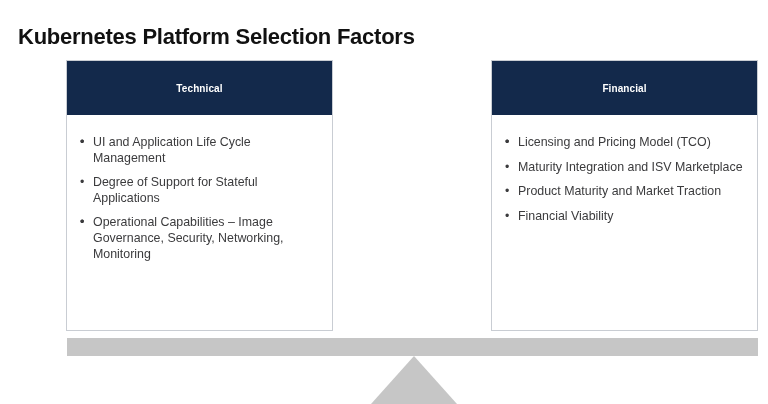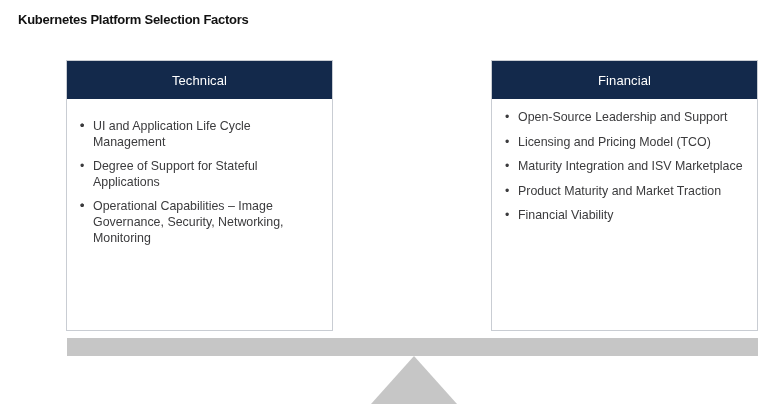--- a/index.html
+++ b/index.html
@@ -13,47 +13,47 @@
     position: relative;
     overflow: hidden;
     font-family: "Liberation Sans", sans-serif;
     -webkit-font-smoothing: antialiased;
   }
 
   
   .page-title {
     position: absolute;
     left: 18px;
-    top: 12px;
-    font-size: 13px;
+    top: 24px;
+    font-size: 22px;
     font-weight: bold;
     color: #111111;
     letter-spacing: -0.25px;
     white-space: nowrap;
   }
 
   
   .card {
     position: absolute;
     top: 60px;
     background: #ffffff;
     border: 1px solid #c9cdd3;
     box-sizing: border-box;
     display: flex;
     flex-direction: column;
   }
   .card-left  { left: 66px;  width: 267px; height: 271px; }
   .card-right { left: 491px; width: 267px; height: 271px; }
 
   .card-header {
-    height: 38px;
+    height: 54px;
     background: #13294B;
     color: #ffffff;
-    font-size: 13px;
-    font-weight: normal;
+    font-size: 10px;
+    font-weight: bold;
     display: flex;
     align-items: center;
     justify-content: center;
     letter-spacing: 0.1px;
     flex: 0 0 auto;
   }
 
   .card-body {
     flex: 1 1 auto;
     padding: 11px 12px 8px 12px;
@@ -134,21 +134,20 @@
     </ul>
   </div>
 </div>
 
 <div class="card card-right">
   <div class="card-header">Financial</div>
   <div class="card-body">
     <ul class="bullet-list">
       <li class="bullet-item">
         <span class="bullet-dot">•</span>
-        <span>Open-Source Leadership and Support</span>
       </li>
       <li class="bullet-item">
         <span class="bullet-dot">•</span>
         <span>Licensing and Pricing Model (TCO)</span>
       </li>
       <li class="bullet-item">
         <span class="bullet-dot">•</span>
         <span>Maturity Integration and ISV Marketplace</span>
       </li>
       <li class="bullet-item">

